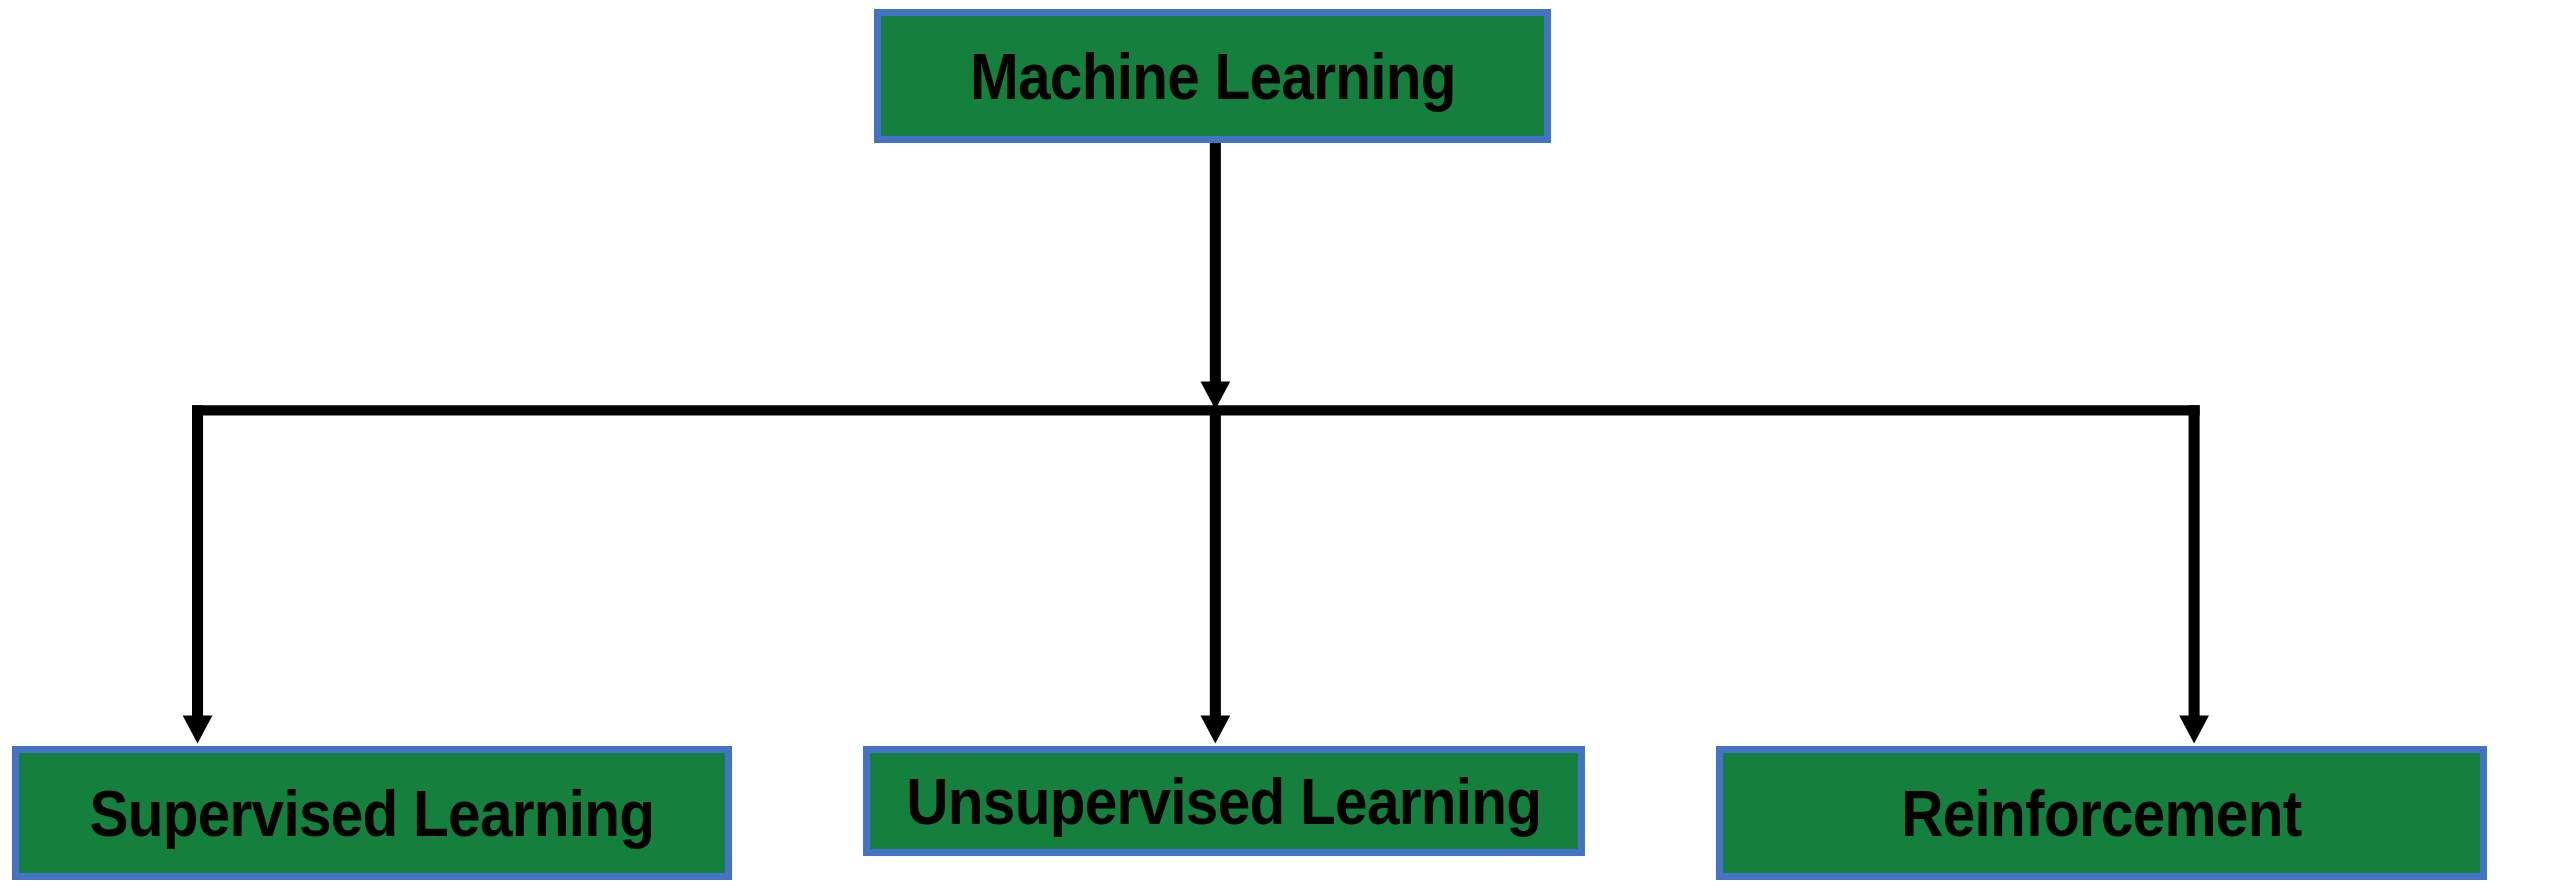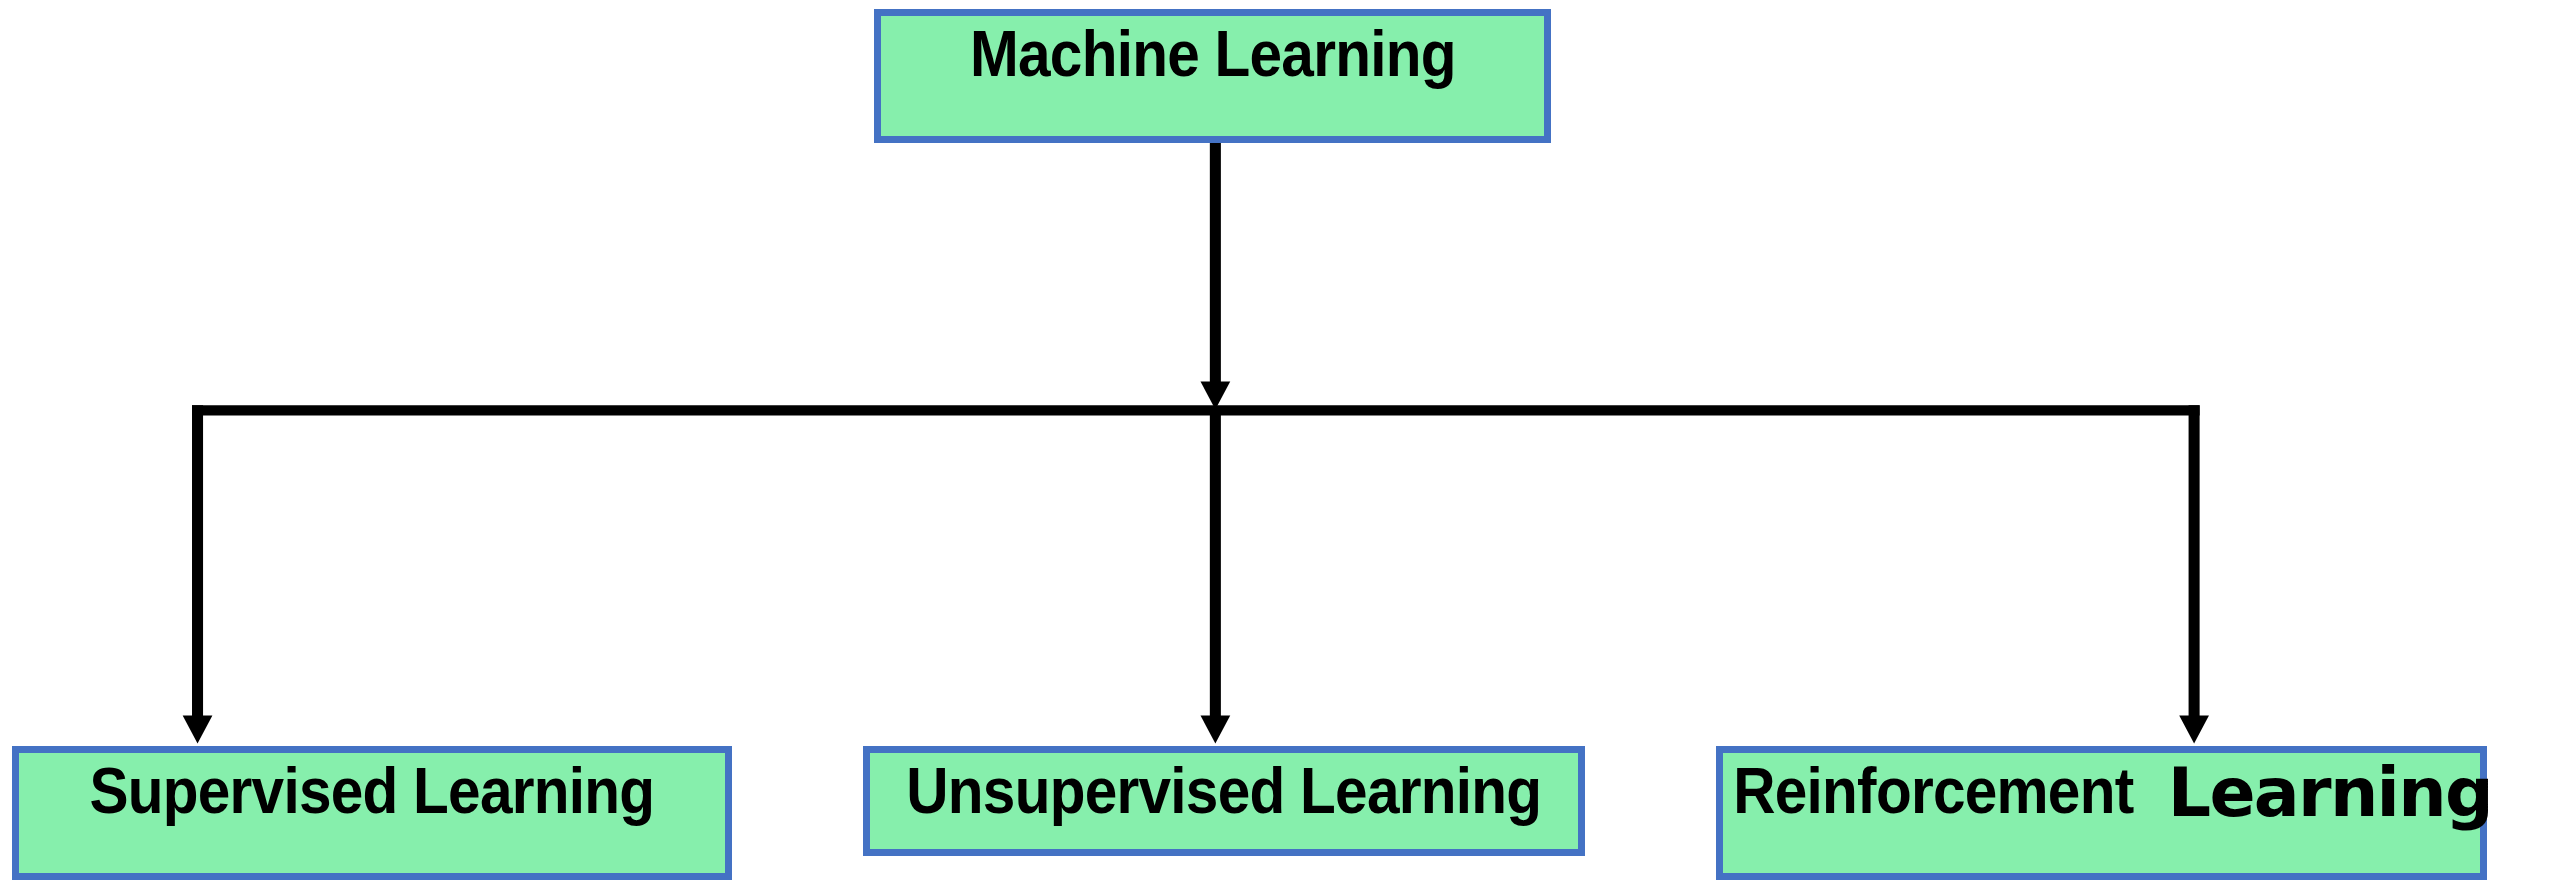--- a/index.html
+++ b/index.html
@@ -18,24 +18,24 @@
   .connector-layer {
     position: absolute;
     left: 0;
     top: 0;
     width: 2576px;
     height: 894px;
   }
   .node {
     position: absolute;
     box-sizing: border-box;
-    background: #86efac;
+    background: #15803d;
     border: 7.6px solid #4472C4;
     display: flex;
-    align-items: flex-start;
+    align-items: center;
     justify-content: center;
     white-space: nowrap;
     color: #000000;
     font-weight: bold;
   }
   .node .cond {
     display: inline-block;
     transform: scaleX(0.90);
     transform-origin: center center;
     font-family: "Liberation Sans", sans-serif;
@@ -82,17 +82,16 @@
   <div class="node node-supervised">
     <span class="cond">Supervised Learning</span>
   </div>
 
   <div class="node node-unsupervised">
     <span class="cond">Unsupervised Learning</span>
   </div>
 
   <div class="node node-reinforcement">
     <span class="cond">Reinforcement</span>
-    <span class="wide">Learning</span>
   </div>
 
 </div>
 
 
 </body></html>

